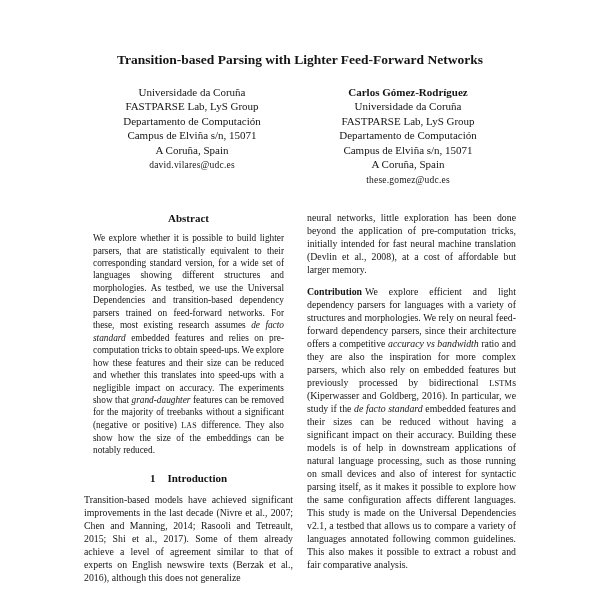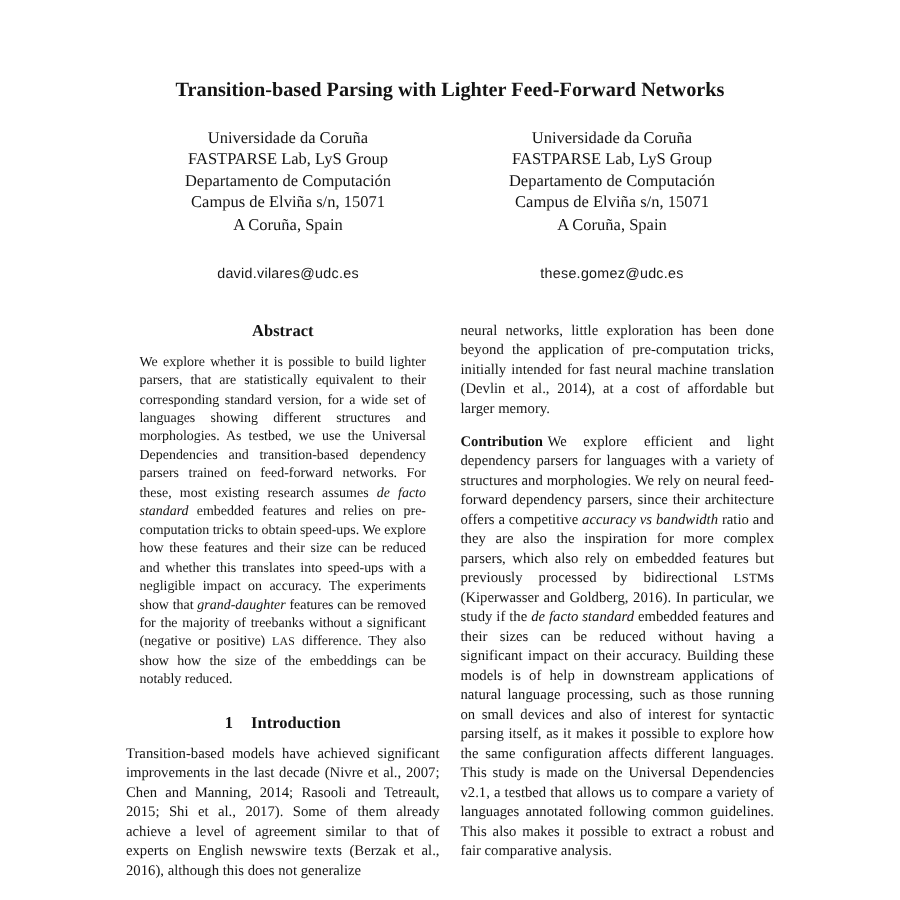--- a/index.html
+++ b/index.html
@@ -28,23 +28,23 @@
     margin-top: 16px;
   }
   .author {
     width: 50%;
     text-align: center;
     font-size: 11px;
     line-height: 1.32;
   }
   .author .name { font-weight: bold; }
   .author .email {
-    font-family: Liberation Sans, sans-serif;
+    font-family: Liberation Serif, serif;
     font-size: 9.5px;
-    margin-top: 20px;
+    margin-top: 2px;
     letter-spacing: 0.2px;
   }
   .columns {
     display: flex;
     gap: 14px;
     margin-top: 24px;
   }
   .col {
     width: 50%;
     font-size: 9.8px;
@@ -84,20 +84,21 @@
   <div class="authors">
     <div class="author">
       <div>Universidade da Coruña</div>
       <div>FASTPARSE Lab, LyS Group</div>
       <div>Departamento de Computación</div>
       <div>Campus de Elviña s/n, 15071</div>
       <div>A Coruña, Spain</div>
       <div class="email">david.vilares@udc.es</div>
     </div>
     <div class="author">
+      <div class="name">Carlos Gómez-Rodríguez</div>
       <div>Universidade da Coruña</div>
       <div>FASTPARSE Lab, LyS Group</div>
       <div>Departamento de Computación</div>
       <div>Campus de Elviña s/n, 15071</div>
       <div>A Coruña, Spain</div>
       <div class="email">these.gomez@udc.es</div>
     </div>
   </div>
 
   <div class="columns">
@@ -107,19 +108,19 @@
         <div class="abstract-heading">Abstract</div>
         <p class="abstract-body">We explore whether it is possible to build lighter parsers, that are statistically equivalent to their corresponding standard version, for a wide set of languages showing different structures and morphologies. As testbed, we use the Universal Dependencies and transition-based dependency parsers trained on feed-forward networks. For these, most existing research assumes <i>de facto standard</i> embedded features and relies on pre-computation tricks to obtain speed-ups. We explore how these features and their size can be reduced and whether this translates into speed-ups with a negligible impact on accuracy. The experiments show that <i>grand-daughter</i> features can be removed for the majority of treebanks without a significant (negative or positive) <span class="sc">LAS</span> difference. They also show how the size of the embeddings can be notably reduced.</p>
       </div>
       <h2 class="section-heading">
         <span class="section-num">1</span><span>Introduction</span>
       </h2>
       <p class="para">Transition-based models have achieved significant improvements in the last decade (Nivre et al., 2007; Chen and Manning, 2014; Rasooli and Tetreault, 2015; Shi et al., 2017). Some of them already achieve a level of agreement similar to that of experts on English newswire texts (Berzak et al., 2016), although this does not generalize</p>
     </div>
 
     <div class="col">
-      <p class="para">neural networks, little exploration has been done beyond the application of pre-computation tricks, initially intended for fast neural machine translation (Devlin et al., 2014), at a cost of affordable but larger memory.</p>
+      <p class="para">neural networks, little exploration has been done beyond the application of pre-computation tricks, initially intended for fast neural machine translation (Devlin et al., 2008), at a cost of affordable but larger memory.</p>
       <p class="para"><b class="runin">Contribution</b>We explore efficient and light dependency parsers for languages with a variety of structures and morphologies. We rely on neural feed-forward dependency parsers, since their architecture offers a competitive <i>accuracy vs bandwidth</i> ratio and they are also the inspiration for more complex parsers, which also rely on embedded features but previously processed by bidirectional <span class="sc">LSTM</span>s (Kiperwasser and Goldberg, 2016). In particular, we study if the <i>de facto standard</i> embedded features and their sizes can be reduced without having a significant impact on their accuracy. Building these models is of help in downstream applications of natural language processing, such as those running on small devices and also of interest for syntactic parsing itself, as it makes it possible to explore how the same configuration affects different languages. This study is made on the Universal Dependencies v2.1, a testbed that allows us to compare a variety of languages annotated following common guidelines. This also makes it possible to extract a robust and fair comparative analysis.</p>
     </div>
 
   </div>
 
 </div>
 
 </body></html>

